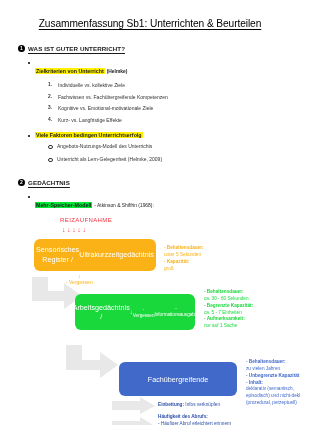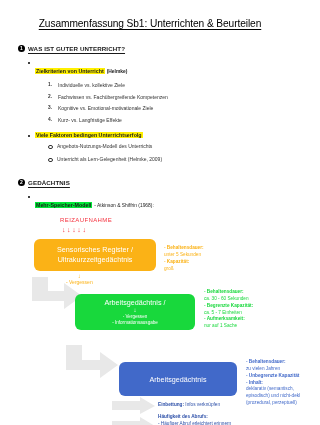--- a/index.html
+++ b/index.html
@@ -153,21 +153,20 @@
     font-size: 7px;
     color: #f5323f;
     letter-spacing: 1.6px;
   }
 
   .box {
     border-radius: 6px;
     color: #ffffff;
     text-align: center;
     display: flex;
-    flex-direction: column;
     align-items: center;
     justify-content: center;
     box-sizing: border-box;
   }
   .box-orange {
     left: 16px; top: 22px;
     width: 122px; height: 32px;
     background: #fbb216;
     font-size: 7.2px;
     line-height: 1.35;
@@ -341,21 +340,21 @@
       <div>nur auf 1 Sache</div>
     </div>
 
     <div class="chev" style="left:44px; top:128px;">
       <svg width="58" height="36" viewBox="0 0 58 36">
         <path d="M4 0 H20 V15 H38 V7 L56 20 L38 33 V25 H4 Z" fill="#e8e8e8"></path>
       </svg>
     </div>
 
     <div class="d-abs box box-blue">
-      <div>Arbeitsgedächtnis</div>
+      <div>Fachübergreifende</div>
     </div>
 
     <div class="d-abs ann ann-blue">
       <div><b>- Behaltensdauer:</b></div>
       <div>zu vielen Jahren</div>
       <div><b>- Unbegrenzte Kapazität</b></div>
       <div><b>- Inhalt:</b></div>
       <div>deklarativ (semantisch, episodisch) und nicht-deklarativ (prozedural, perzeptuell)</div>
     </div>
 

